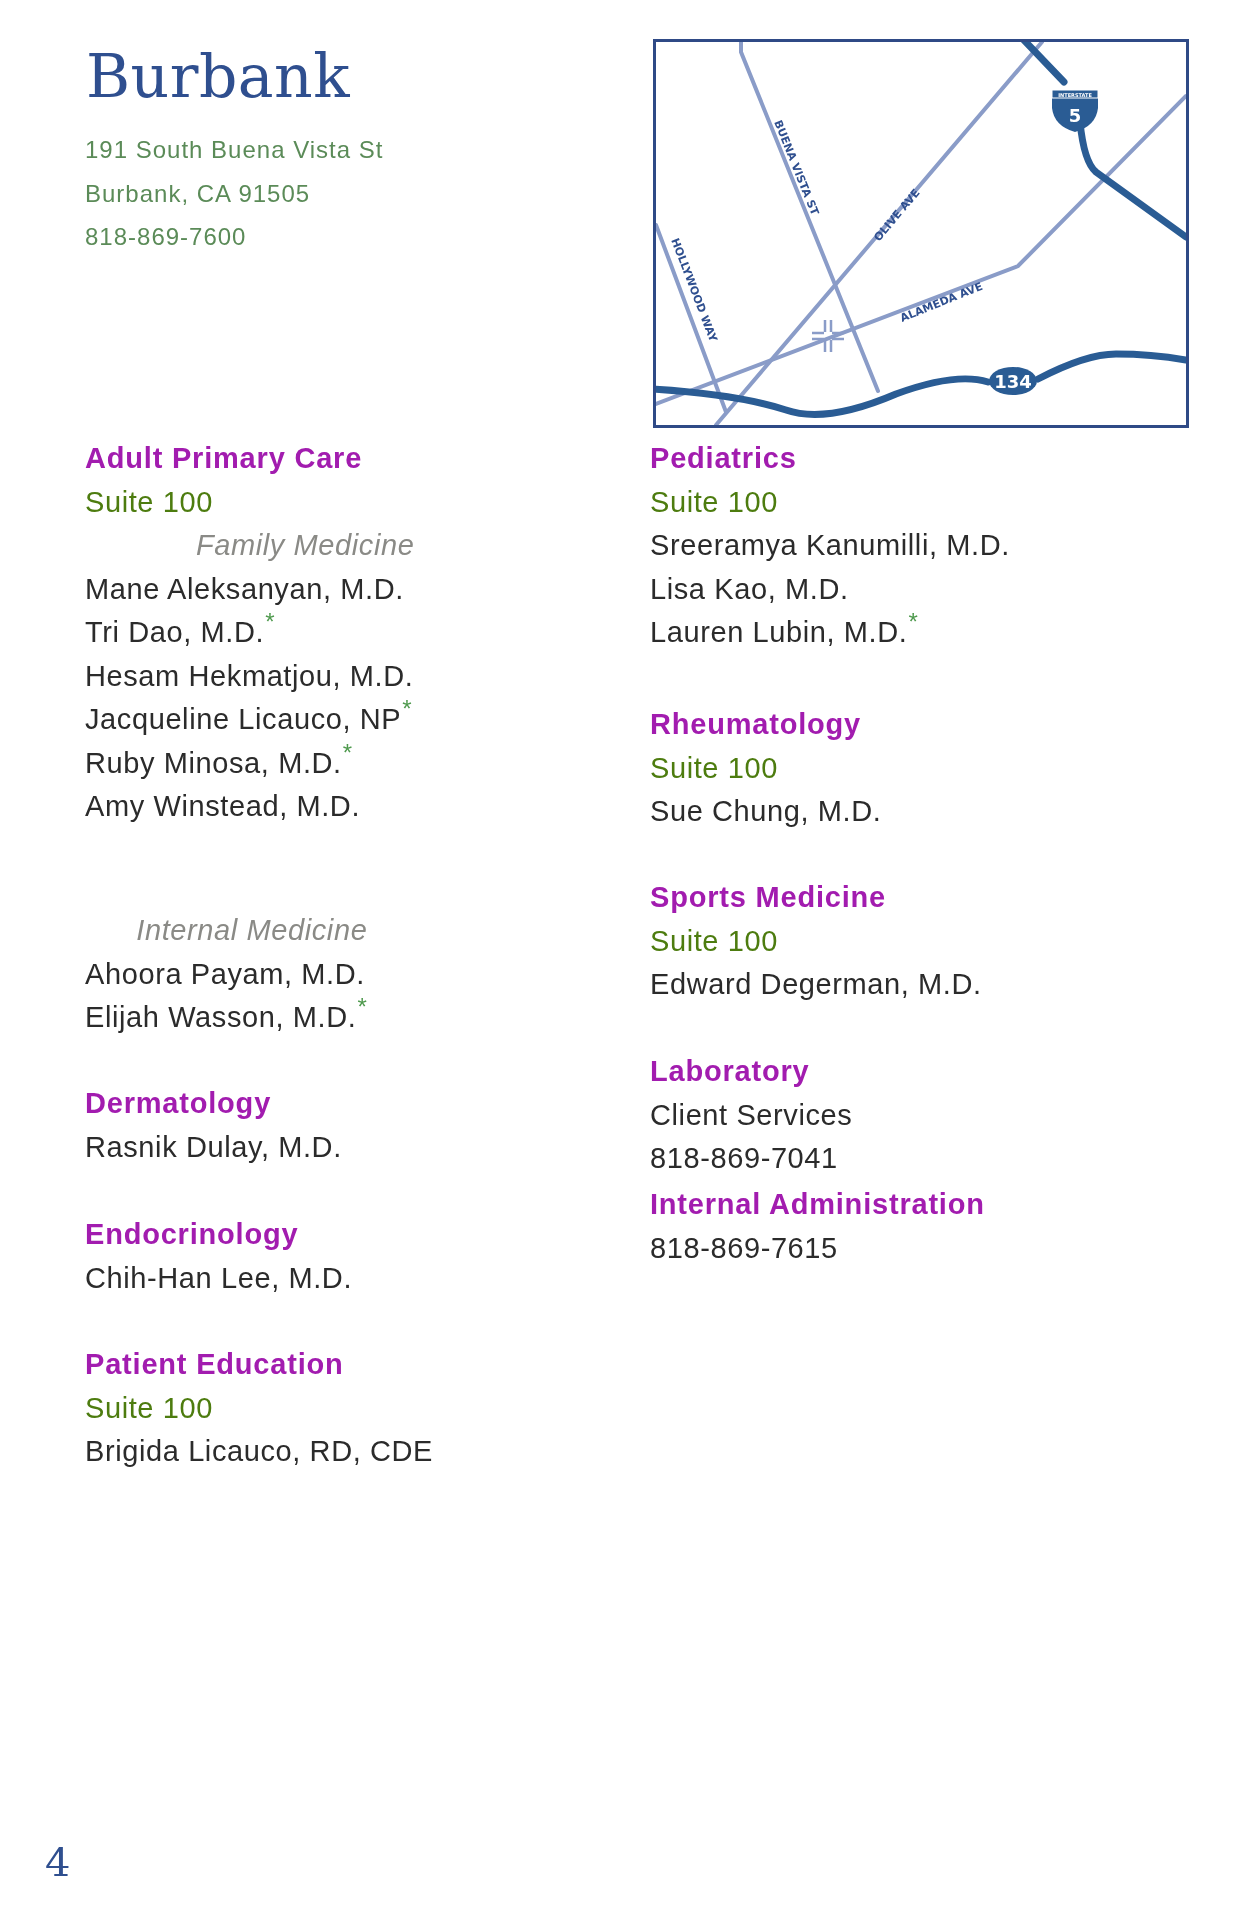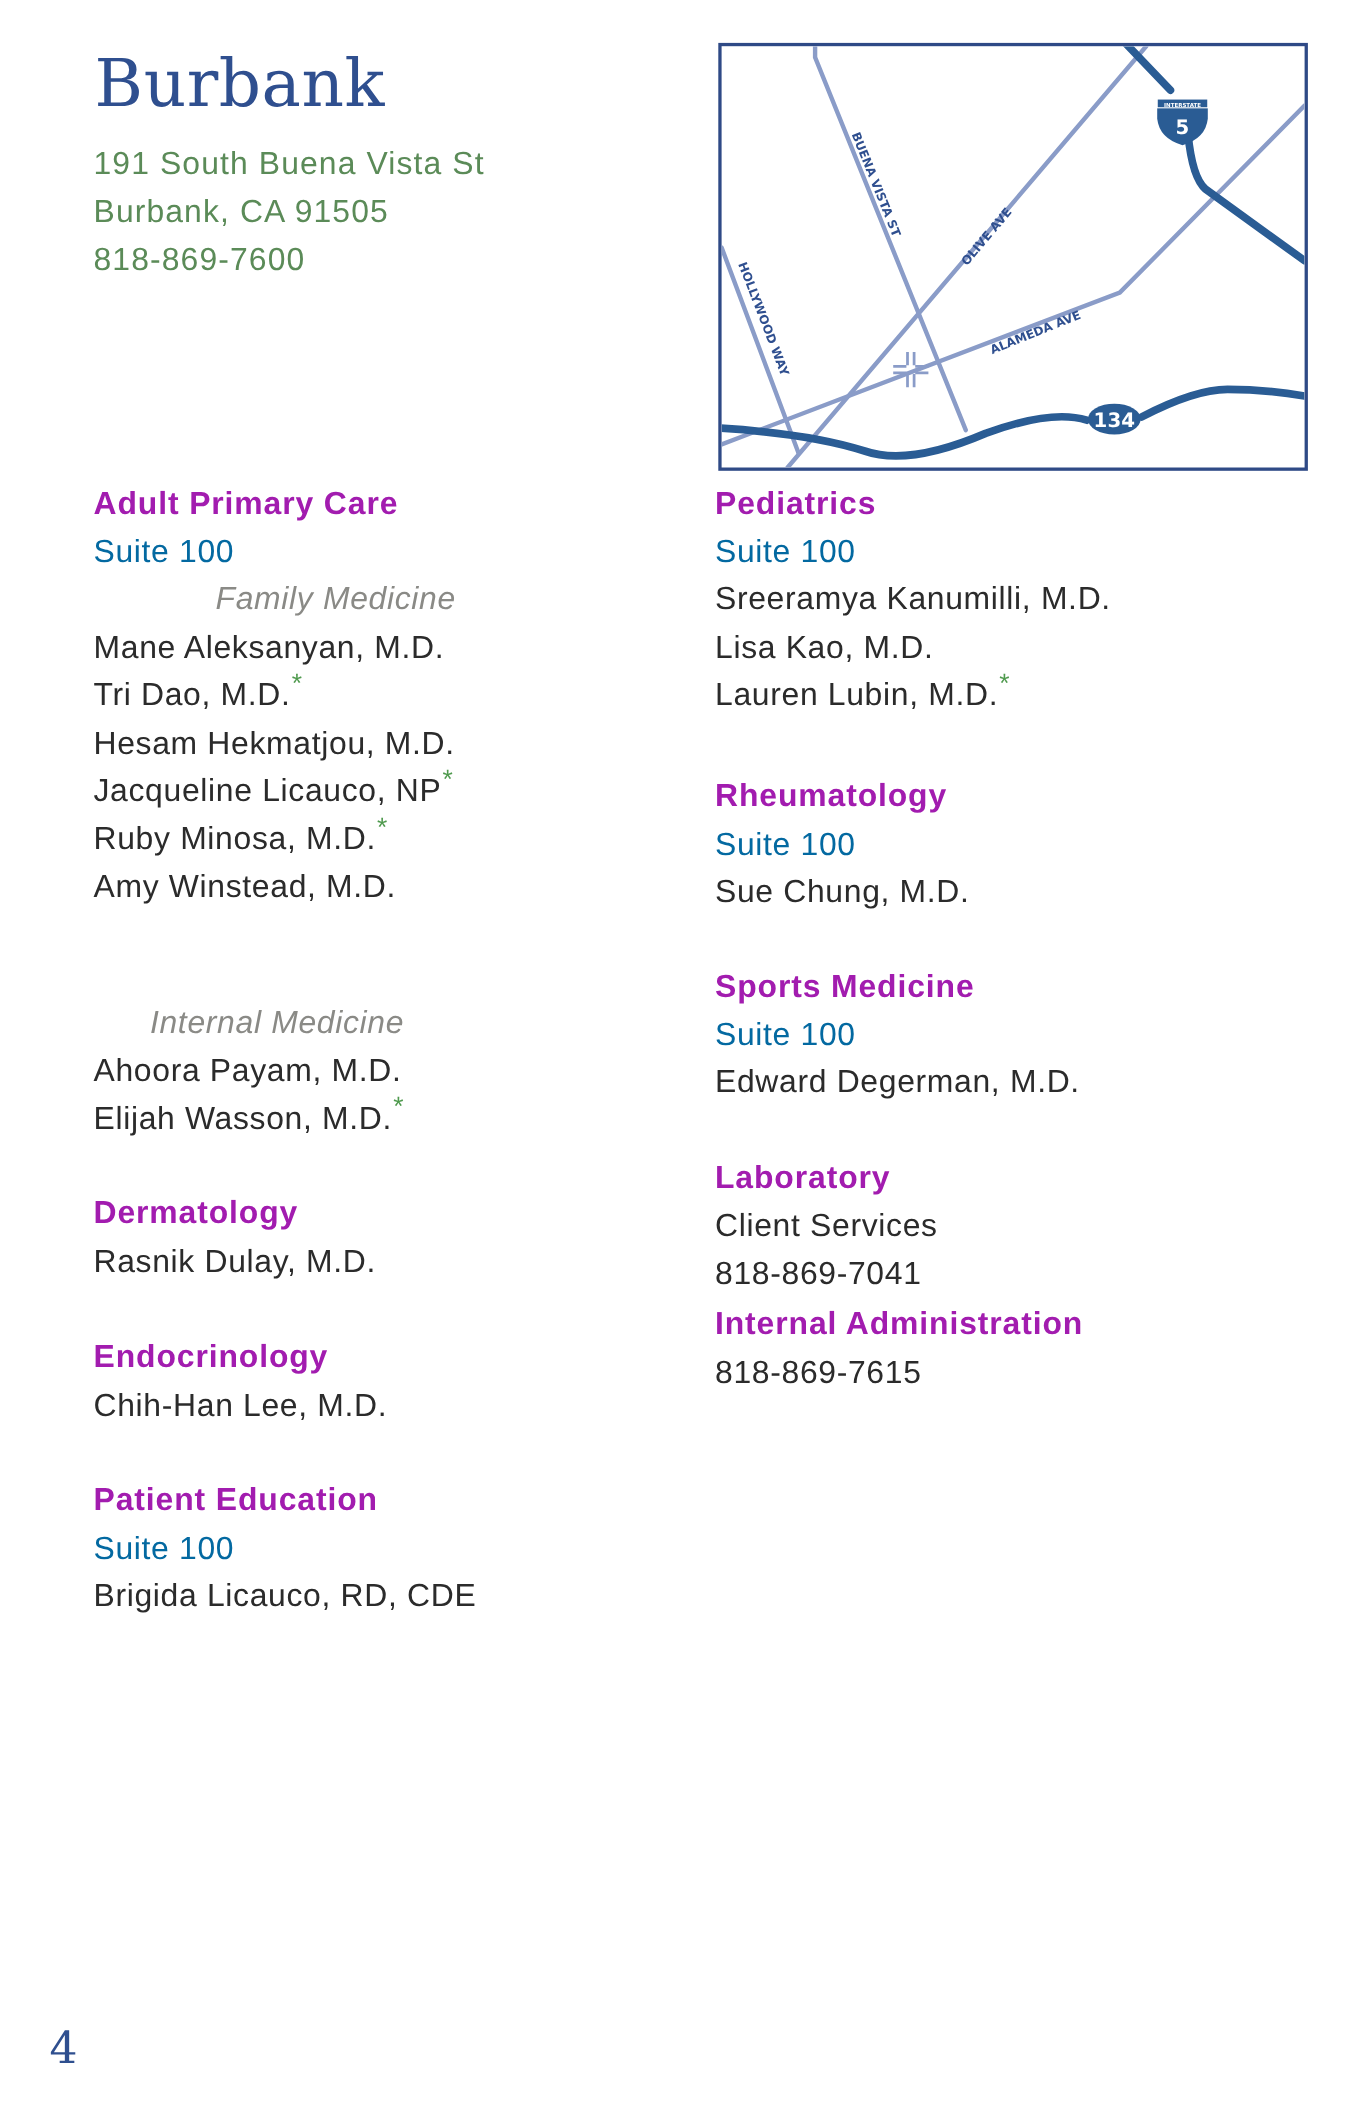--- a/index.html
+++ b/index.html
@@ -2,28 +2,28 @@
 <html><head>
 <meta charset="utf-8">
 <style>
   html, body { margin: 0; padding: 0; background: #ffffff; }
   body { width: 1243px; height: 1920px; position: relative; overflow: hidden;
          font-family: "Liberation Sans", "DejaVu Sans", sans-serif; }
   .title { position: absolute; left: 86px; top: 36px; margin: 0;
            font-family: "DejaVu Serif", "Liberation Serif", serif; font-weight: normal;
            font-size: 60px; line-height: 80px; color: #2f4f8f; letter-spacing: 0.5px; text-align: right; }
   .address { position: absolute; left: 85px; top: 128px; }
-  .address div { font-size: 29px; line-height: 43.5px; color: #5b8b58; letter-spacing: 1px; white-space: nowrap; }
+  .address div { font-size: 24px; line-height: 43.5px; color: #5b8b58; letter-spacing: 1px; white-space: nowrap; }
   .map { position: absolute; left: 653px; top: 39px; width: 530px; height: 383px;
          border: 3px solid #2f4a86; box-sizing: content-box; overflow: hidden; background: #fff; }
   .map svg { display: block; }
   .section { position: absolute; }
   .line { font-size: 29px; line-height: 43.5px; height: 43.5px; white-space: nowrap; letter-spacing: 0.6px; }
   .heading { color: #a21caf; font-weight: bold; letter-spacing: 0.8px; }
-  .suite { color: #0369a1; }
+  .suite { color: #4d7c0f; }
   .subhead { color: #8a8a86; font-style: italic; text-align: right; }
   .name { color: #2b2b2b; }
   .star { color: #4f9a4e; font-size: 24px; position: relative; top: -12px; margin-left: 1px; }
   .rowline { display: flex; justify-content: space-between; width: 533px; flex-direction: column; }
   .page-num { position: absolute; left: 45px; top: 1836px; font-family: "DejaVu Serif", "Liberation Serif", serif;
               font-size: 40px; line-height: 52px; color: #2f4f8f; }
 </style>
 </head>
 <body>
 

